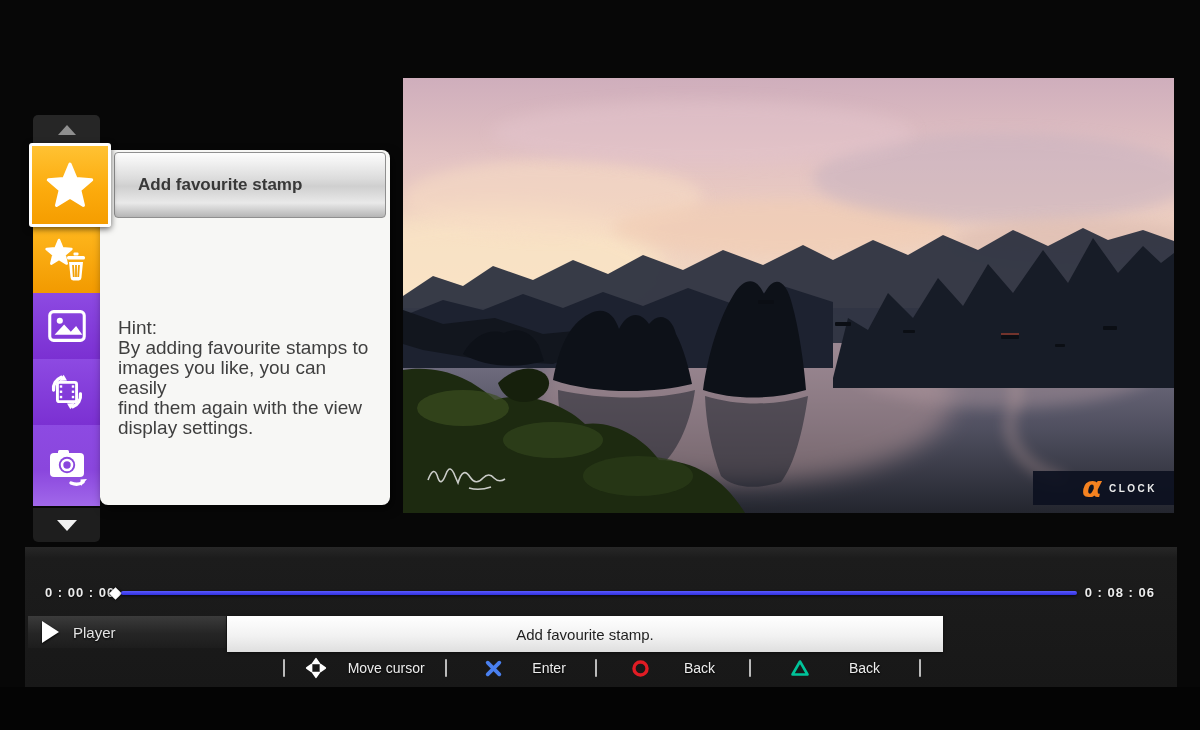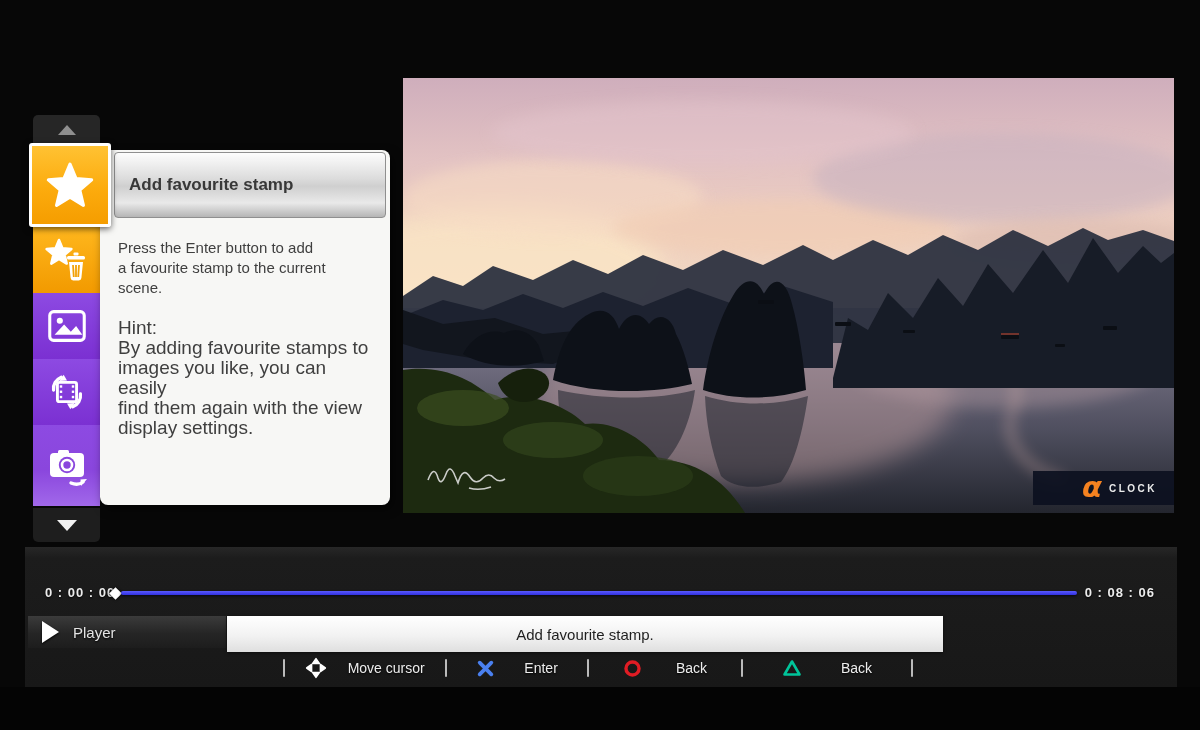--- a/index.html
+++ b/index.html
@@ -21,21 +21,21 @@
       background:linear-gradient(180deg,#ffc233 0%,#fcab0d 55%,#f59d00 100%);box-shadow:0 2px 6px rgba(0,0,0,.6);z-index:5;}
   .tile-orange{background:linear-gradient(180deg,#ffb71e 0%,#f29a00 100%);}
   .tile-purple{background:linear-gradient(180deg,#8d4ae2 0%,#7b30d2 100%);}
   .tile-purple-last{background:linear-gradient(180deg,#8d4ae2 0%,#8a46dd 55%,#a168ea 100%);}
 
   
   .tooltip{position:absolute;left:100px;top:150px;width:290px;height:355px;background:#f7f7f5;border-radius:8px;
       box-shadow:3px 4px 10px rgba(0,0,0,.55);z-index:4;}
   .tooltip-header{position:absolute;left:14px;top:2px;width:272px;height:66px;border:1px solid #8f8f8f;border-radius:4px;
       background:linear-gradient(180deg,#fdfdfd 0%,#dcdcdc 40%,#cfcfcf 52%,#e9e9e9 78%,#b5b5b5 100%);
-      display:flex;align-items:center;box-sizing:border-box;padding-left:14px;}
+      display:flex;align-items:center;box-sizing:border-box;padding-left:23px;}
   .tooltip-title{font-size:17px;font-weight:bold;color:#383838;}
   .tooltip-body{position:absolute;left:18px;top:88px;width:254px;font-size:15px;line-height:20px;color:#3f3f3f;white-space:pre-line;}
   .tooltip-hint{position:absolute;left:18px;top:168px;width:254px;font-size:19px;line-height:20px;color:#3f3f3f;white-space:pre-line;}
 
   
   .bottom-panel{position:absolute;left:25px;top:547px;width:1152px;height:140px;
       background:linear-gradient(180deg,#272727 0%,#1c1c1c 8%,#181818 100%);}
   .time-text{position:absolute;font-size:13px;font-weight:bold;letter-spacing:1px;color:#ececec;text-shadow:0 1px 2px #000;}
   .time-current{left:20px;top:38px;}
   .time-end{right:22px;top:38px;}
@@ -49,21 +49,21 @@
   .player-label{margin-left:14px;font-size:15px;color:#e4e4e4;text-shadow:0 1px 2px #000;}
   .status-bar{position:absolute;left:202px;top:69px;width:716px;height:36px;
       background:linear-gradient(180deg,#ffffff 0%,#f2f2f2 55%,#dfdfdf 100%);
       display:flex;align-items:center;justify-content:center;box-shadow:0 1px 3px rgba(0,0,0,.5);}
   .status-text{font-size:15px;color:#1f1f1f;}
 
   .ctrl-row{position:absolute;left:258px;top:105px;width:640px;height:32px;display:flex;align-items:center;}
   .ctrl-divider{width:2px;height:18px;background:#d8d8d8;opacity:.85;border-radius:1px;}
   .ctrl-group{display:flex;align-items:center;justify-content:space-evenly;height:32px;}
   .ctrl-label{font-size:14px;color:#ededed;text-shadow:0 1px 2px #000;}
-  .g1{width:160px;} .g2{width:140px;} .g3{width:152px;} .g4{width:168px;}
+  .g1{width:160px;} .g2{width:140px;margin-left:8px;} .g3{width:152px;} .g4{width:168px;}
 
   .black-footer{position:absolute;left:0;top:687px;width:1200px;height:43px;background:#040404;}
 </style>
 </head>
 <body>
 
 <div id="screen">
 
   <div class="photo">
     <svg width="771" height="435" viewBox="0 0 771 435">
@@ -212,23 +212,20 @@
   </div>
 
   <div class="scroll-btn scroll-down">
     <div class="tri-down"></div>
   </div>
 
   <div class="tooltip">
     <div class="tooltip-header">
       <span class="tooltip-title">Add favourite stamp</span>
     </div>
-    <div class="tooltip-body">Press the Enter button to add
-a favourite stamp to the current
-scene.</div>
     <div class="tooltip-hint">Hint:
 By adding favourite stamps to
 images you like, you can easily
 find them again with the view
 display settings.</div>
   </div>
 
   <div class="bottom-panel">
 
     <span class="time-text time-current">0 : 00 : 00</span>

